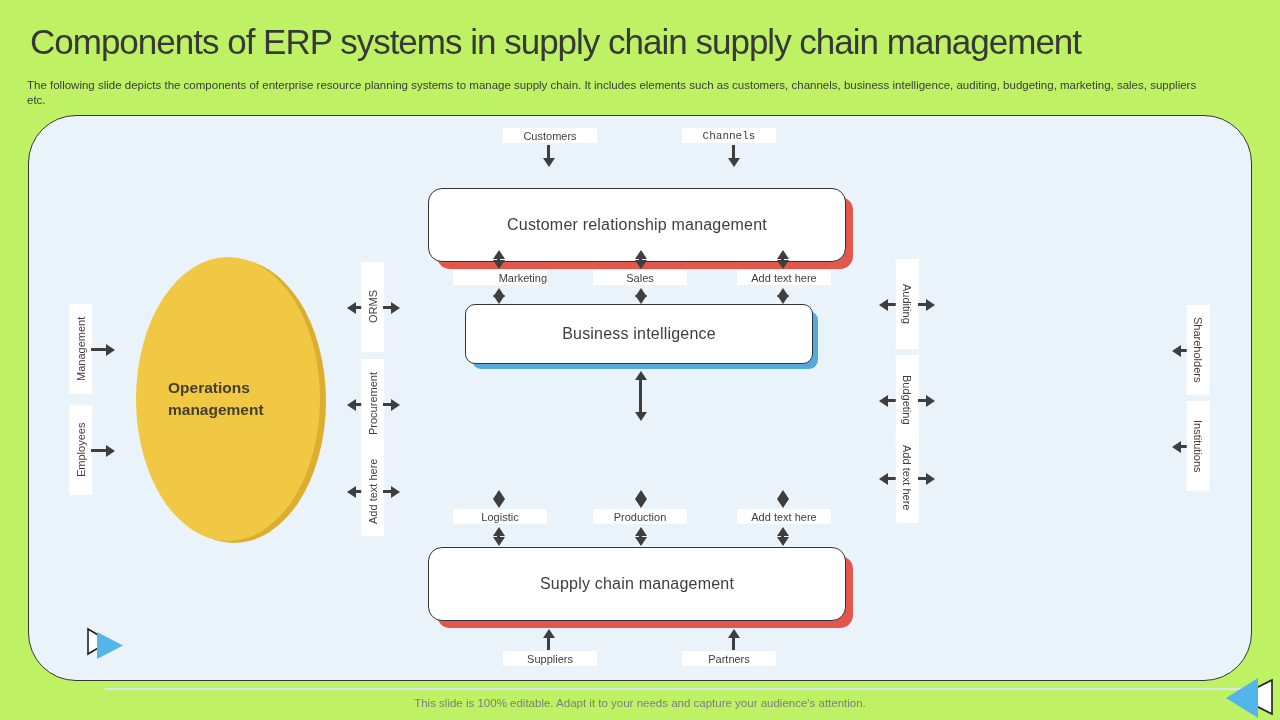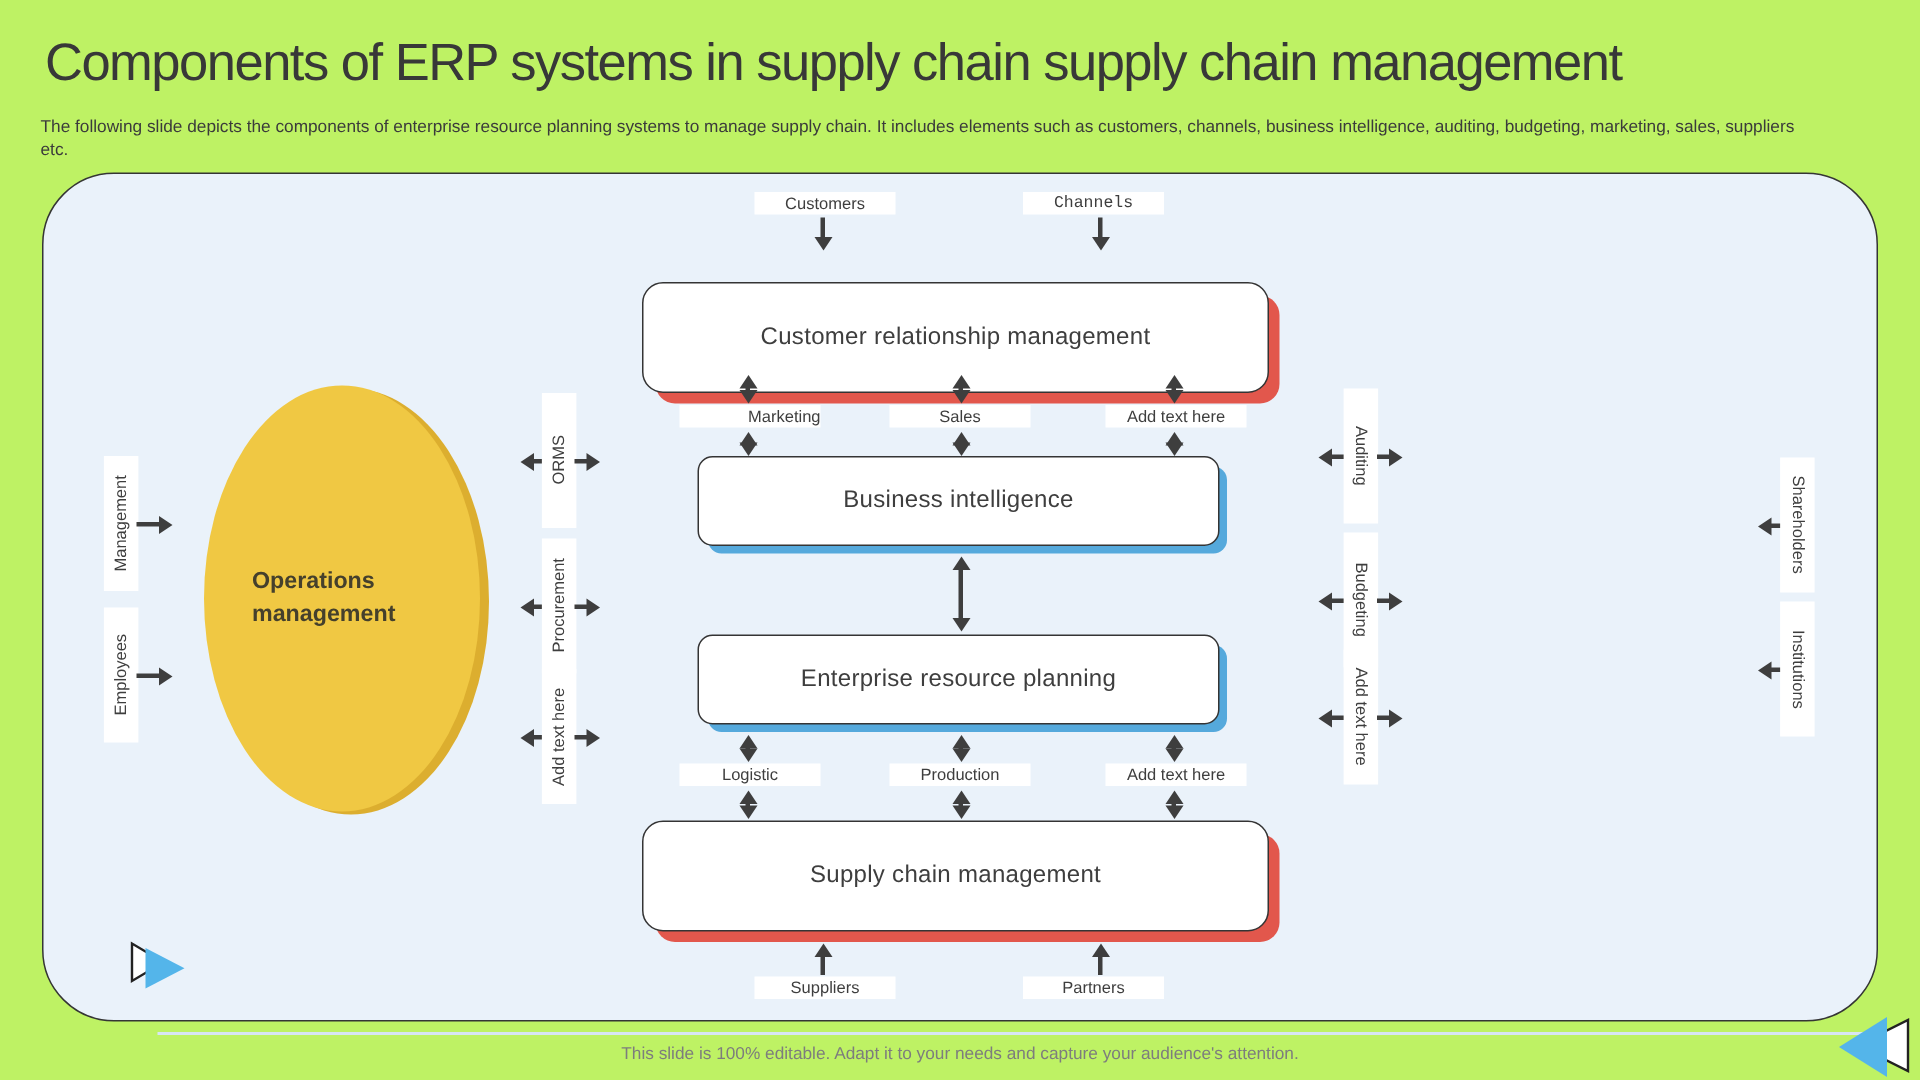--- a/index.html
+++ b/index.html
@@ -120,21 +120,20 @@
     <div class="chip" style="left:611px;top:154px;">Sales</div>
     <div class="chip" style="left:755px;top:154px;">Add text here</div>
     <div class="arr dbl-v" style="left:463px;top:172px;height:16px;"></div>
     <div class="arr dbl-v" style="left:605px;top:172px;height:16px;"></div>
     <div class="arr dbl-v" style="left:747px;top:172px;height:16px;"></div>
 
     <div class="nbox blue box-bi">Business intelligence</div>
 
     <div class="arr dbl-v" style="left:605px;top:255px;height:50px;"></div>
 
-    <div class="nbox blue box-erp">Enterprise resource planning</div>
 
     <div class="arr dbl-v" style="left:463px;top:374px;height:18px;"></div>
     <div class="arr dbl-v" style="left:605px;top:374px;height:18px;"></div>
     <div class="arr dbl-v" style="left:747px;top:374px;height:18px;"></div>
     <div class="chip" style="left:471px;top:393px;">Logistic</div>
     <div class="chip" style="left:611px;top:393px;">Production</div>
     <div class="chip" style="left:755px;top:393px;">Add text here</div>
     <div class="arr dbl-v" style="left:463px;top:411px;height:19px;"></div>
     <div class="arr dbl-v" style="left:605px;top:411px;height:19px;"></div>
     <div class="arr dbl-v" style="left:747px;top:411px;height:19px;"></div>

